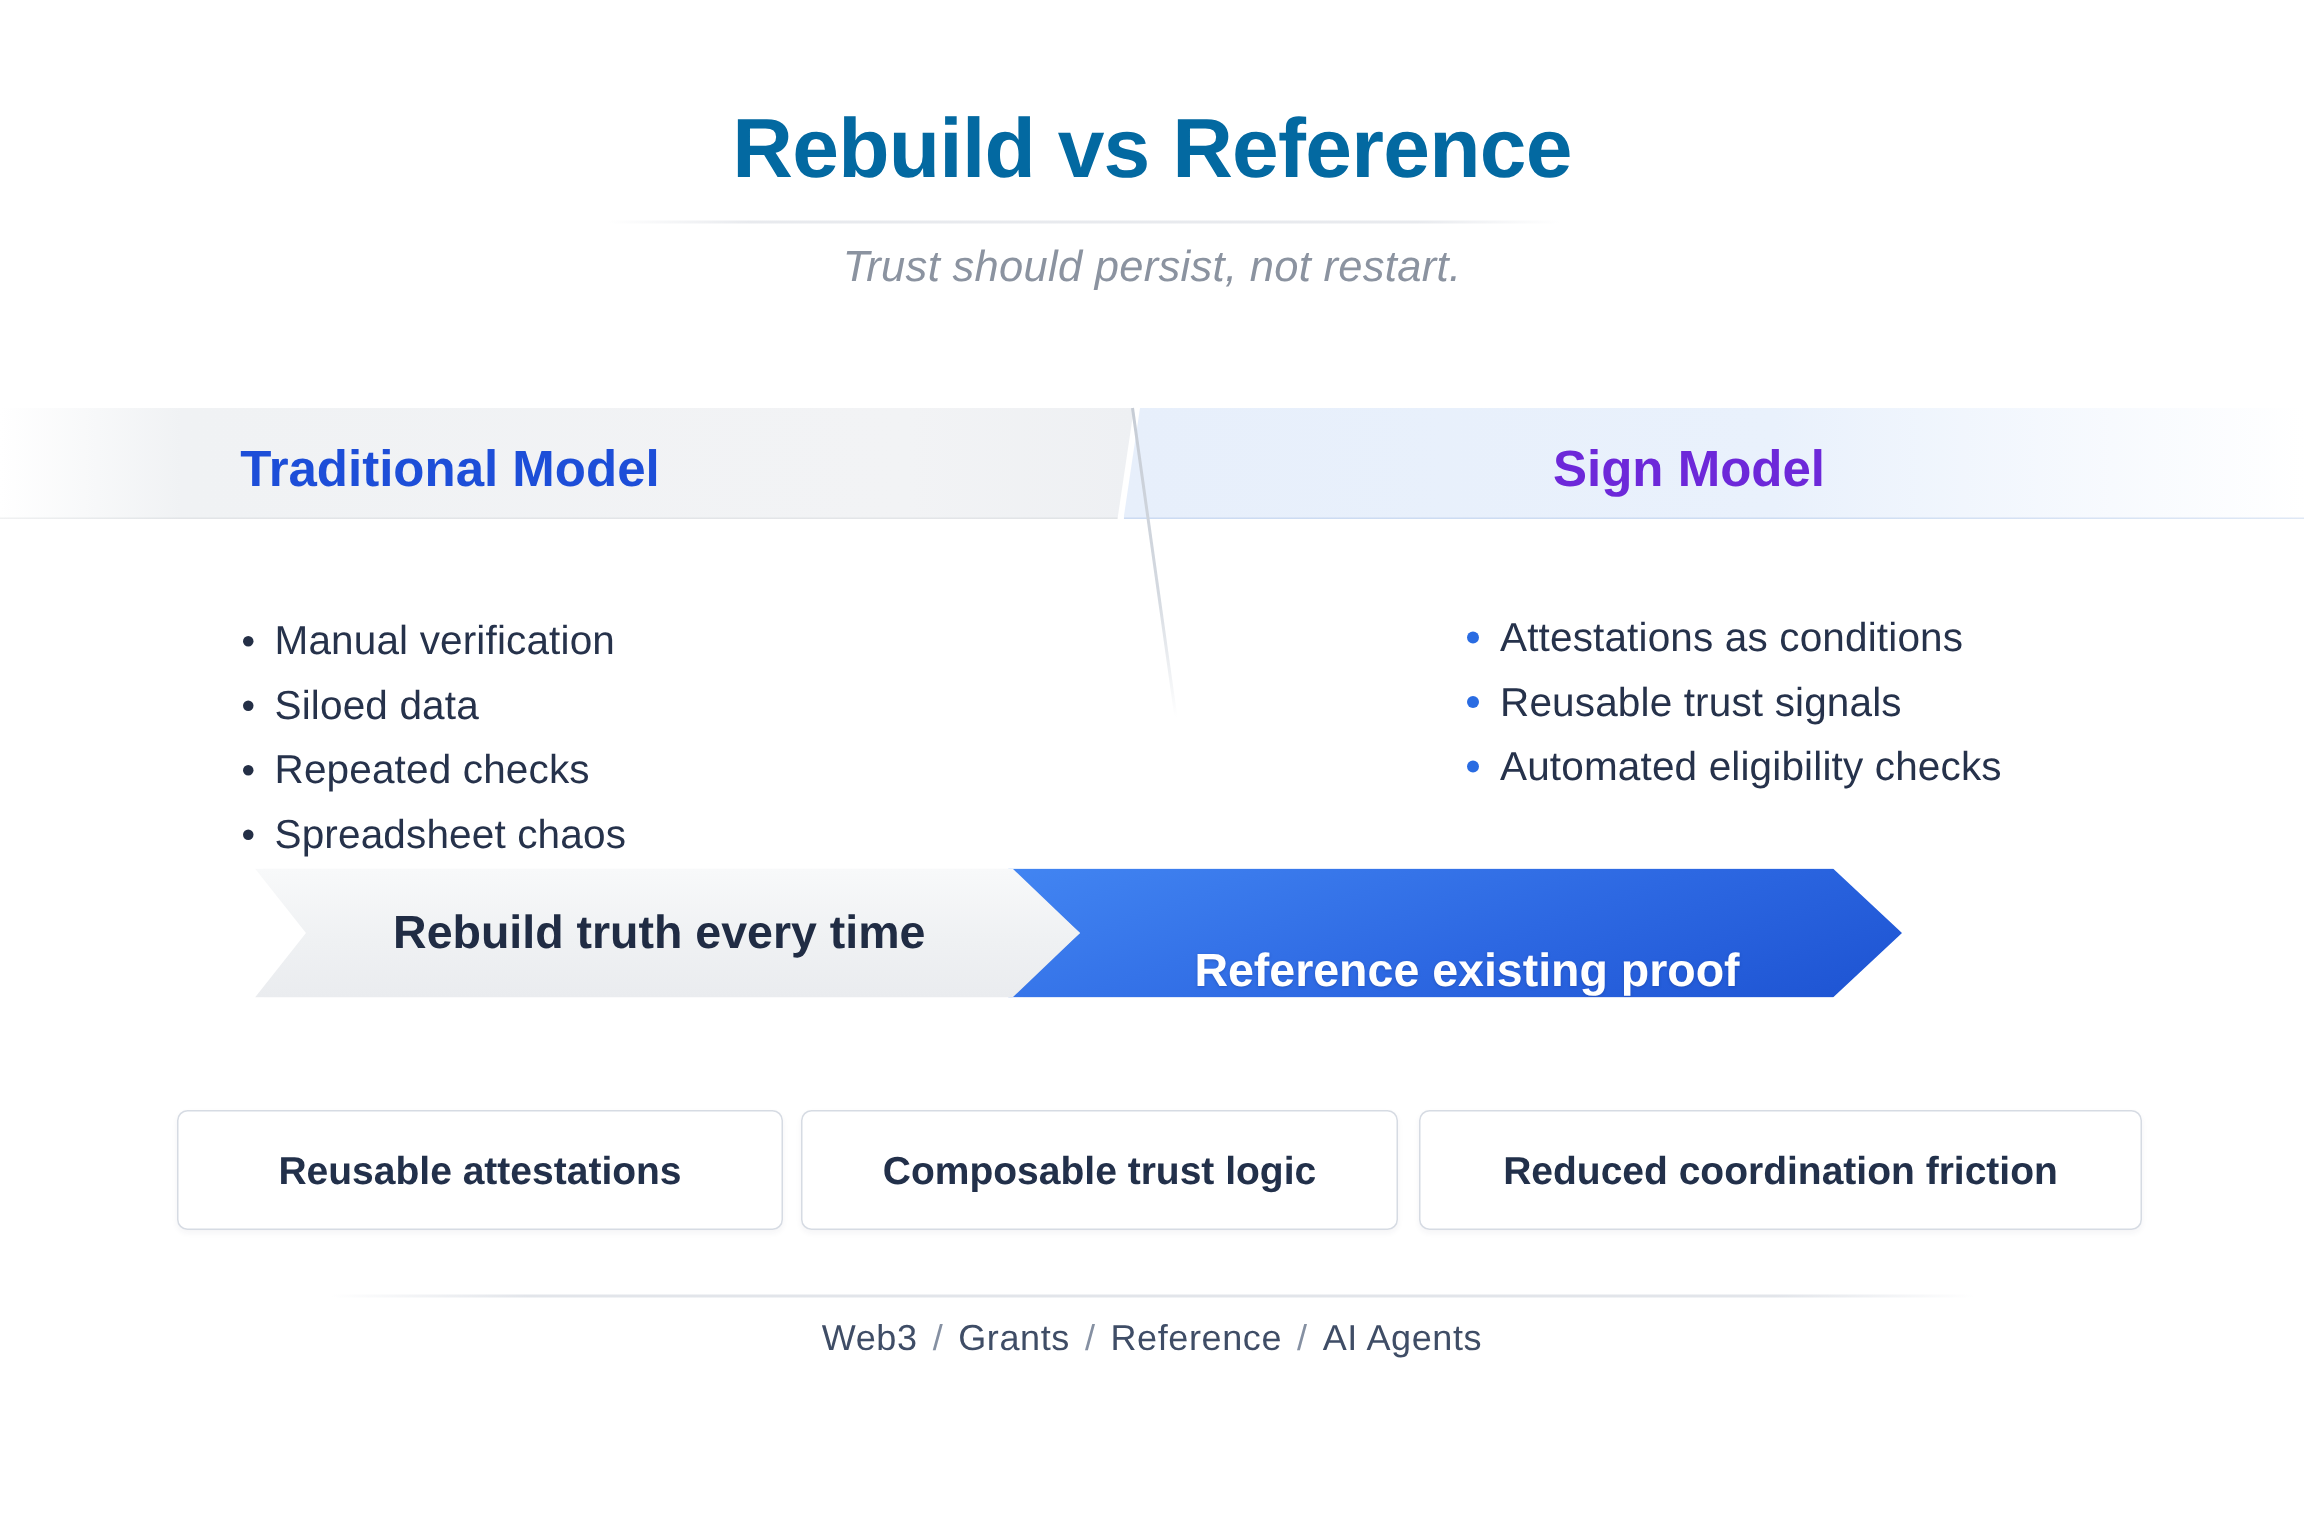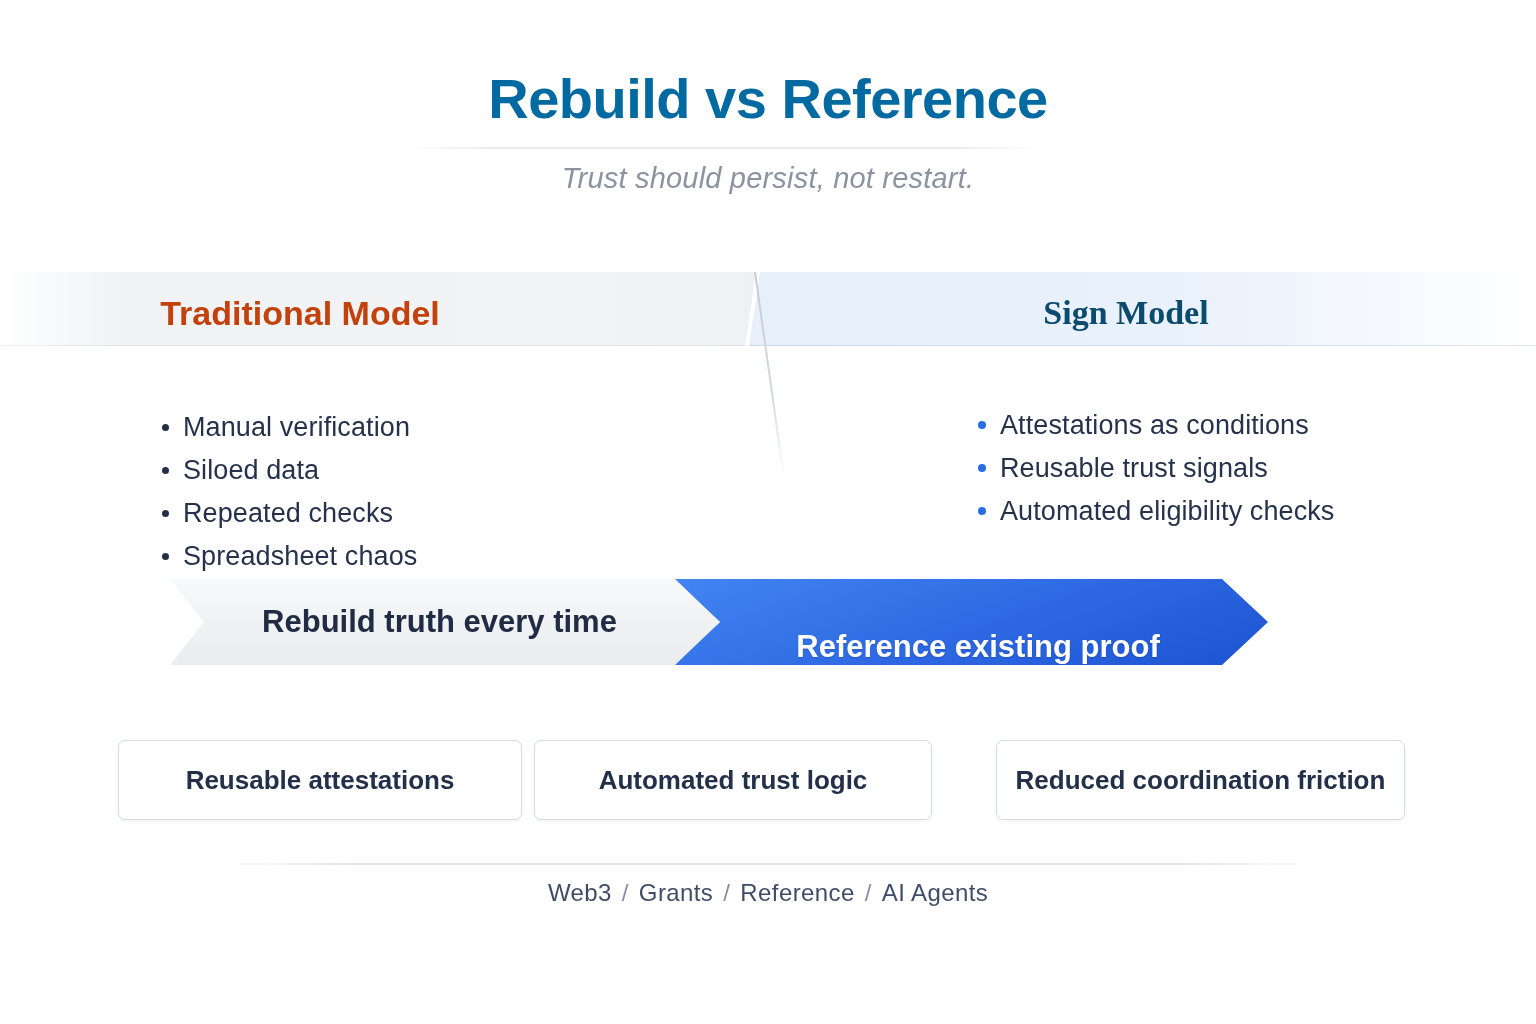--- a/index.html
+++ b/index.html
@@ -35,22 +35,22 @@
   .band-right{
     left:749px;width:787px;
     background:linear-gradient(90deg,#e7effb 0%,#e9f1fc 55%,rgba(255,255,255,0) 100%);
     clip-path:polygon(11px 0,100% 0,100% 100%,0 100%);
     box-shadow:inset 0 -1px 0 rgba(110,150,210,0.22);
   }
   .band-title{
     position:absolute;top:296px;width:400px;text-align:center;
     font-size:34px;font-weight:bold;line-height:34px;
   }
-  .band-title.traditional{left:100px;color:#c2410c;}
-  .band-title.sign{left:926px;color:#0c4a6e;font-family:Liberation Serif, serif;}
+  .band-title.traditional{left:100px;color:#1d4ed8;}
+  .band-title.sign{left:926px;color:#6d28d9;}
   .diagonal-divider{
     position:absolute;left:754px;top:272px;width:2px;height:208px;
     transform:rotate(-8deg);transform-origin:top center;
     background:linear-gradient(180deg,#c6ccd5 0%,#d4d9e0 60%,rgba(216,220,227,0));
   }
   
   .bullet-list{position:absolute;list-style:none;margin:0;padding:0;}
   .bullet-list.left{top:380px;left:162px;margin-top:33px;}
   .bullet-list.right{top:381px;left:978px;margin-top:30px;}
   .bullet-list li{
@@ -89,21 +89,21 @@
   
   .benefit-card{
     position:absolute;top:740px;height:80px;
     background:#ffffff;border:1.5px solid #d6dbe3;border-radius:7px;
     box-shadow:0 2px 4px rgba(30,40,70,0.05);
     display:flex;align-items:center;justify-content:center;
     font-size:26px;font-weight:bold;color:#22304a;box-sizing:border-box;
   }
   .card-1{left:118px;width:404px;}
   .card-2{left:534px;width:398px;}
-  .card-3{left:996px;width:409px;text-align:center;}
+  .card-3{left:946px;width:482px;text-align:center;}
   
   .footer-divider{
     position:absolute;top:863px;left:220px;width:1096px;height:2px;
     background:linear-gradient(90deg,rgba(226,229,234,0),#e2e5ea 12%,#e2e5ea 88%,rgba(226,229,234,0));
   }
   .footer-tags{
     position:absolute;top:879px;left:0;width:100%;
     text-align:center;font-size:24px;color:#3f4d66;letter-spacing:0.4px;
   }
   .footer-tags .sep{color:#8590a2;padding:0 10px;}
@@ -161,21 +161,21 @@
     <span>Reference existing proof</span>
   </div>
   <div class="arrow-seg arrow-gray">
     <span>Rebuild truth every time</span>
   </div>
 
   <div class="benefit-card card-1">
     <span>Reusable attestations</span>
   </div>
   <div class="benefit-card card-2">
-    <span>Automated trust logic</span>
+    <span>Composable trust logic</span>
   </div>
   <div class="benefit-card card-3">
     <span>Reduced coordination friction</span>
   </div>
 
   <div class="footer-divider"></div>
   <div class="footer-tags">
     <span>Web3</span><span class="sep">/</span><span>Grants</span><span class="sep">/</span><span>Reference</span><span class="sep">/</span><span>AI Agents</span>
   </div>
 

